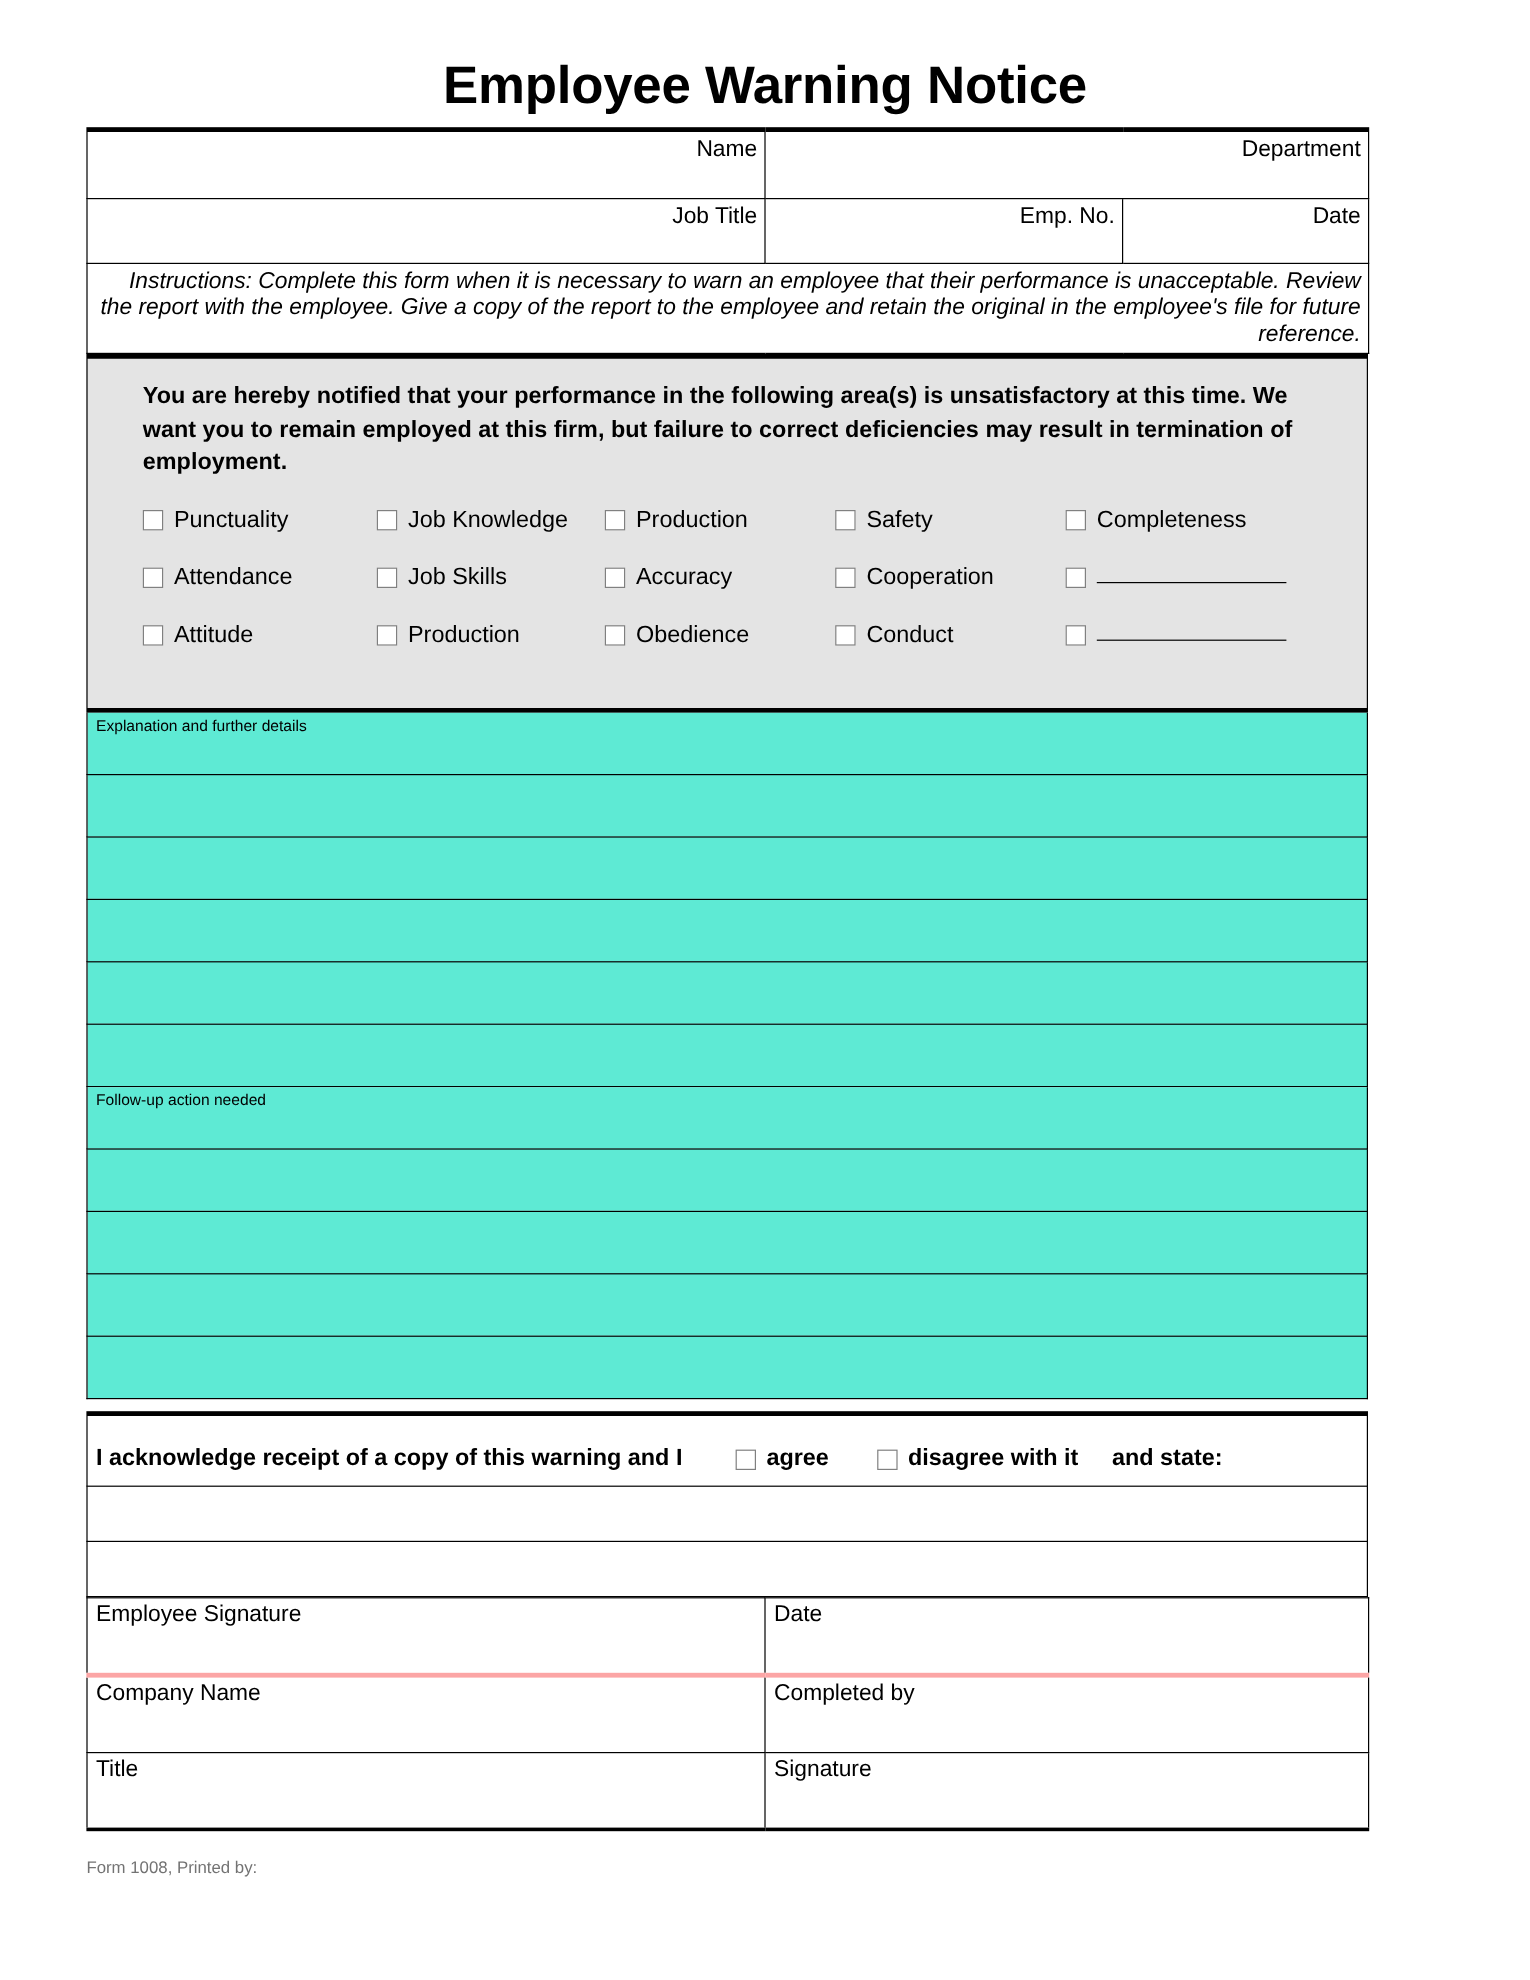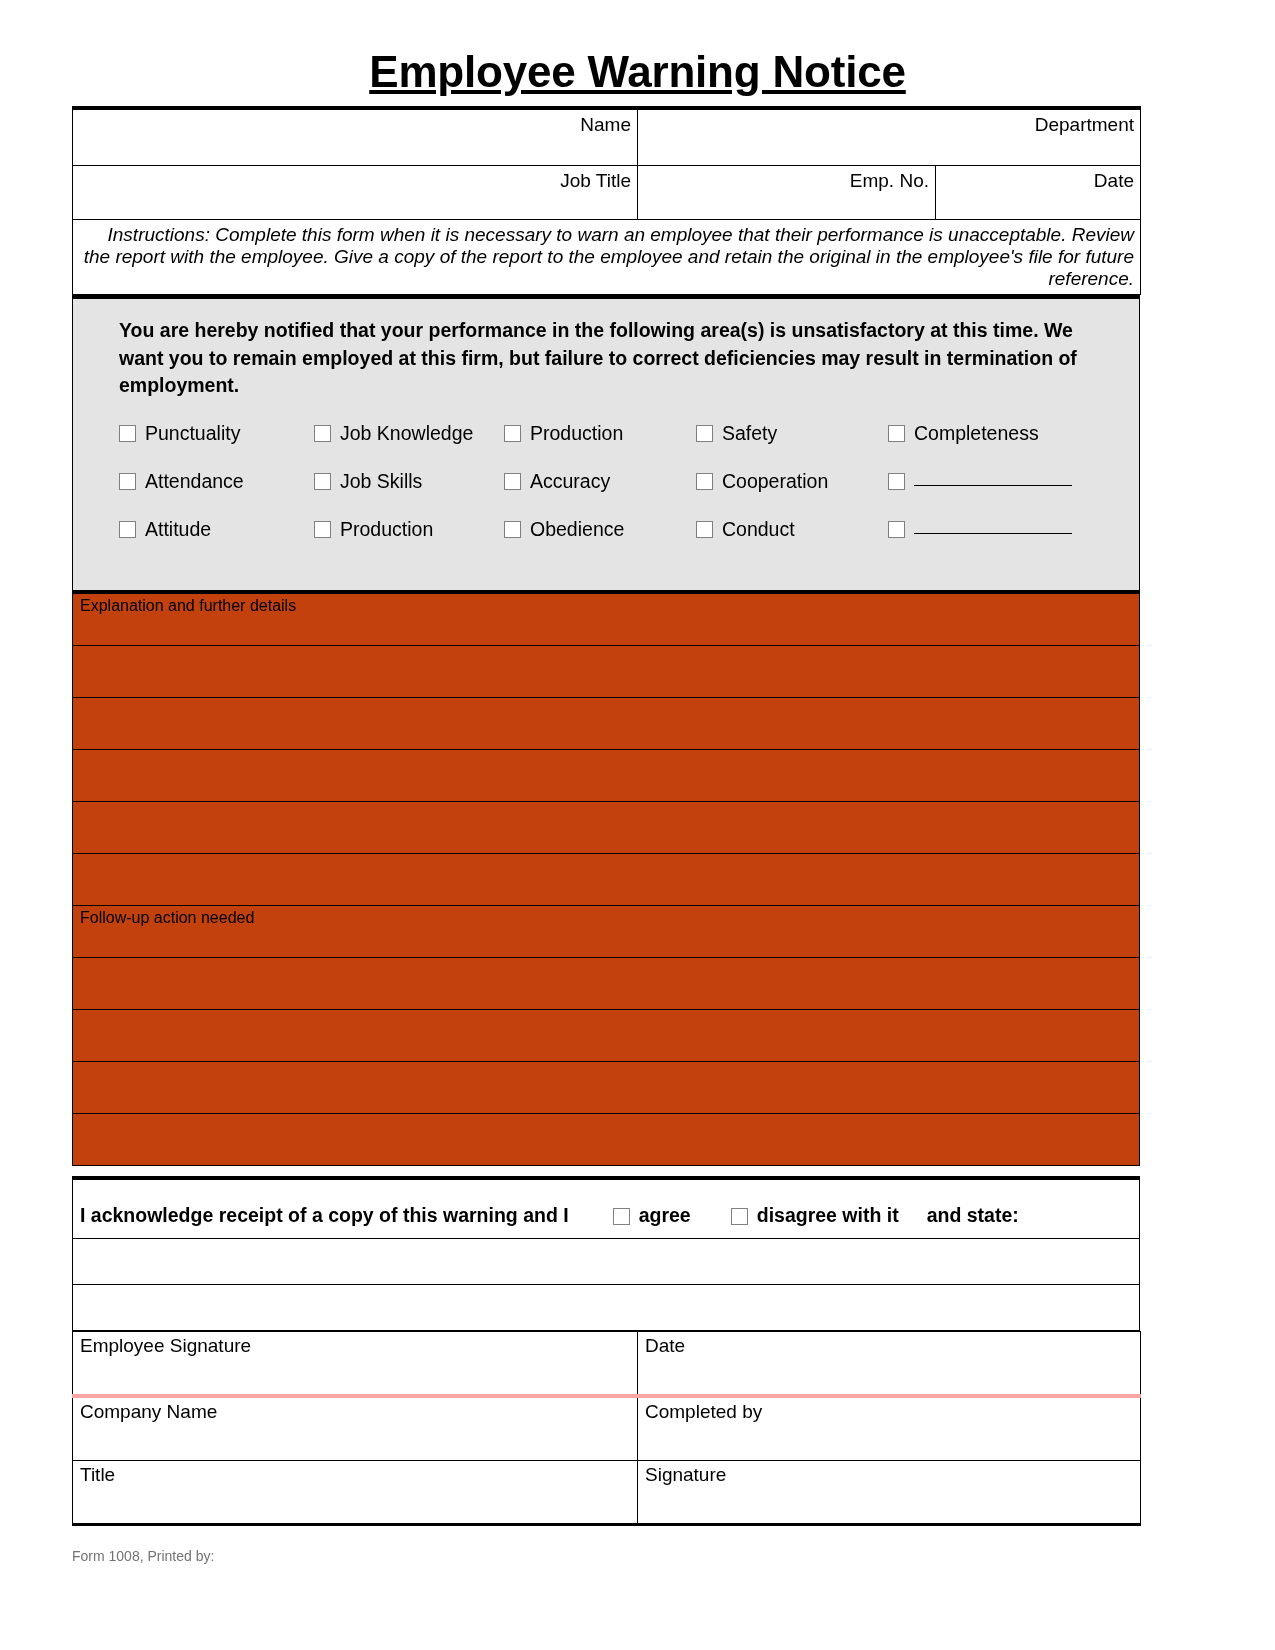--- a/index.html
+++ b/index.html
@@ -24,21 +24,20 @@
 
   
   .doc-title {
     text-align: center;
     font-size: 44px;
     font-weight: bold;
     letter-spacing: -0.2px;
     padding-top: 48px;
     padding-bottom: 10px;
     line-height: 1.1;
-    text-decoration: underline;
   }
 
   
   .form-wrap {
     margin: 0 72px 0 72px;
     width: 1068px;
     box-sizing: border-box;
   }
 
   .tbl {
@@ -141,25 +140,25 @@
     height: 13px;
     margin: 0 5px;
   }
 
   
   .rules { width: 100%; border-collapse: collapse; table-layout: fixed; }
   .rules td {
     border-left: 1px solid #000;
     border-right: 1px solid #000;
     border-bottom: 1px solid #000;
-    font-size: 16px;
+    font-size: 13px;
     padding: 3px 6px 3px 7px;
     vertical-align: top;
     height: 45px;
-    background: #c2410c;
+    background: #5eead4;
     margin-left: 28px;
   }
   .rules tr.first td { border-top: none; }
 
   
   .ack-tbl { width:100%; border-collapse: collapse; table-layout: fixed; margin-top: 10px; }
   .ack-tbl td {
     border-left: 1px solid #000;
     border-right: 1px solid #000;
     border-bottom: 1px solid #000;

